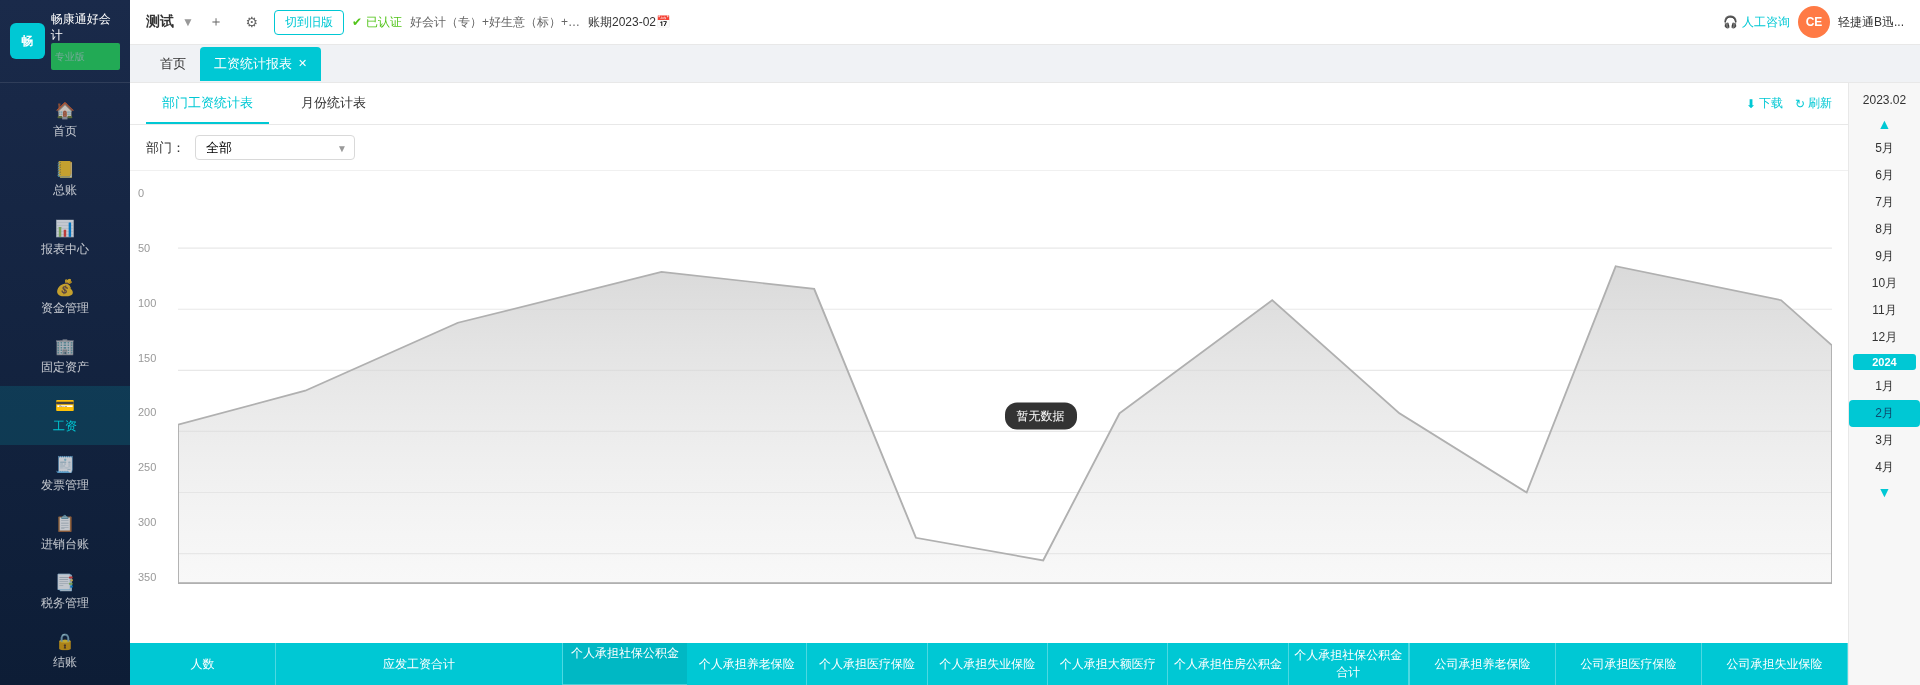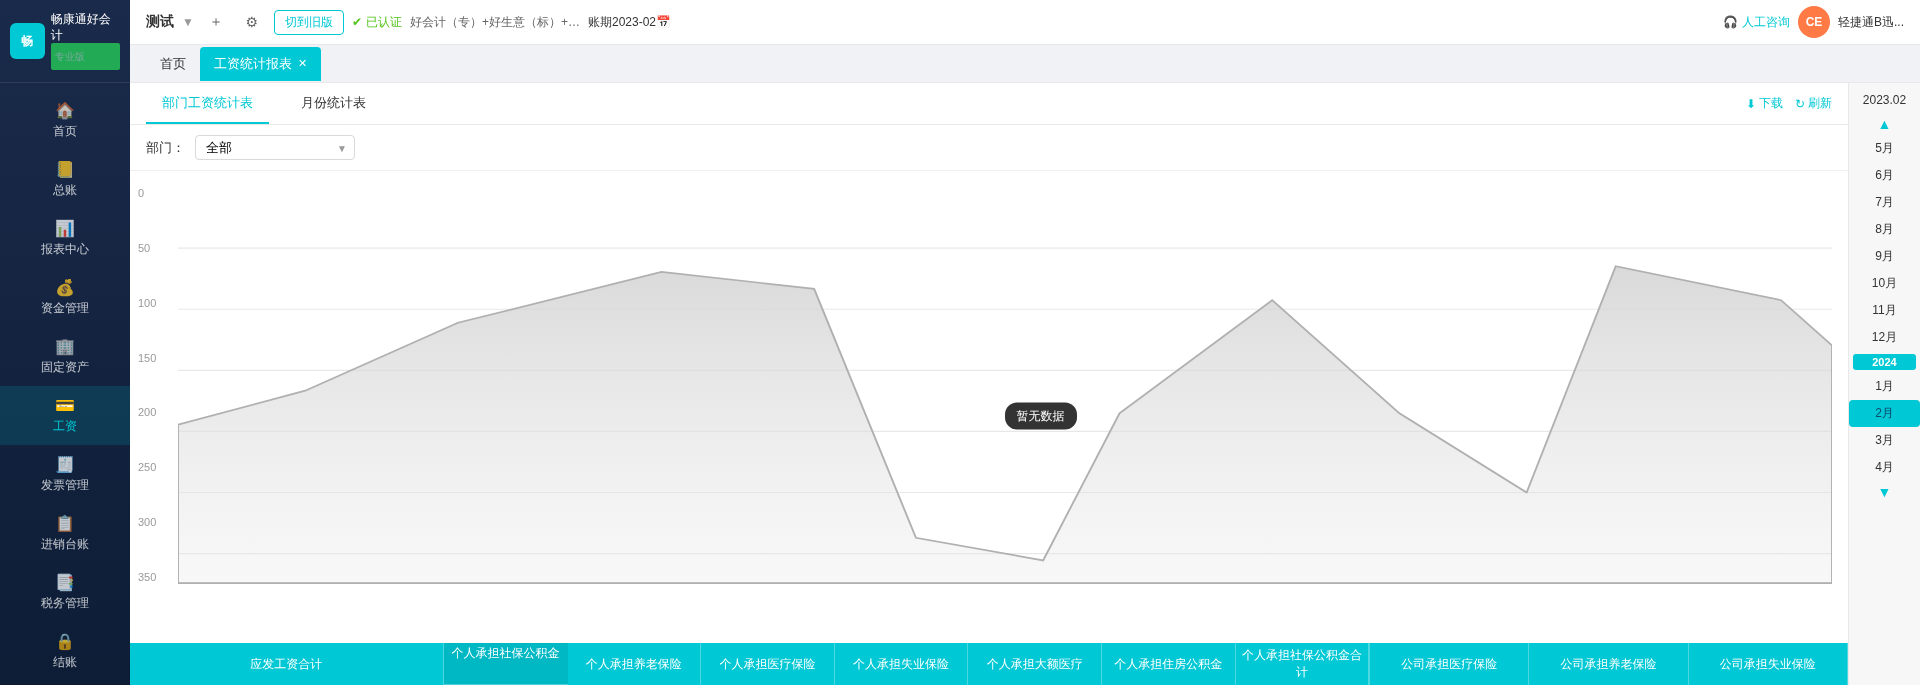--- a/index.html
+++ b/index.html
@@ -338,35 +338,36 @@
           <line x1="0" y1="324" x2="1300" y2="324" stroke="#e8e8e8" stroke-width="1"></line>
           <line x1="0" y1="350" x2="1300" y2="350" stroke="#ccc" stroke-width="1"></line>
 
           <path d="M 0,210 L 100,180 L 220,120 L 380,75 L 500,90 L 580,310 L 680,330 L 740,200 L 860,100 L 960,200 L 1060,270 L 1130,70 L 1260,100 L 1300,140 L 1300,350 L 0,350 Z" fill="url(#chartGrad)" stroke="#b0b0b0" stroke-width="1.5"></path>
         </svg>
 
         <div class="chart-tooltip" style="top:52%; left:53%;">暂无数据</div>
       </div>
 
       <div class="table-footer">
+        <div class="table-col">人数</div>
         <div class="table-col wide">应发工资合计</div>
 
         <div style="display:flex;flex-direction:row;border-right:1px solid rgba(255,255,255,0.3);flex:6;">
           <div class="table-group-header">个人承担社保公积金</div>
           <div class="table-group-cols">
             <div class="table-group-col">个人承担养老保险</div>
             <div class="table-group-col">个人承担医疗保险</div>
             <div class="table-group-col">个人承担失业保险</div>
             <div class="table-group-col">个人承担大额医疗</div>
             <div class="table-group-col">个人承担住房公积金</div>
             <div class="table-group-col">个人承担社保公积金合计</div>
           </div>
         </div>
+        <div class="table-col">公司承担养老保险</div>
         <div class="table-col">公司承担医疗保险</div>
-        <div class="table-col">公司承担养老保险</div>
         <div class="table-col">公司承担失业保险</div>
       </div>
     </div>
 
     <div class="right-panel">
       <div class="date-header">2023.02</div>
       <div class="date-nav">▲</div>
 
       <div class="date-item">5月</div>
       <div class="date-item">6月</div>

